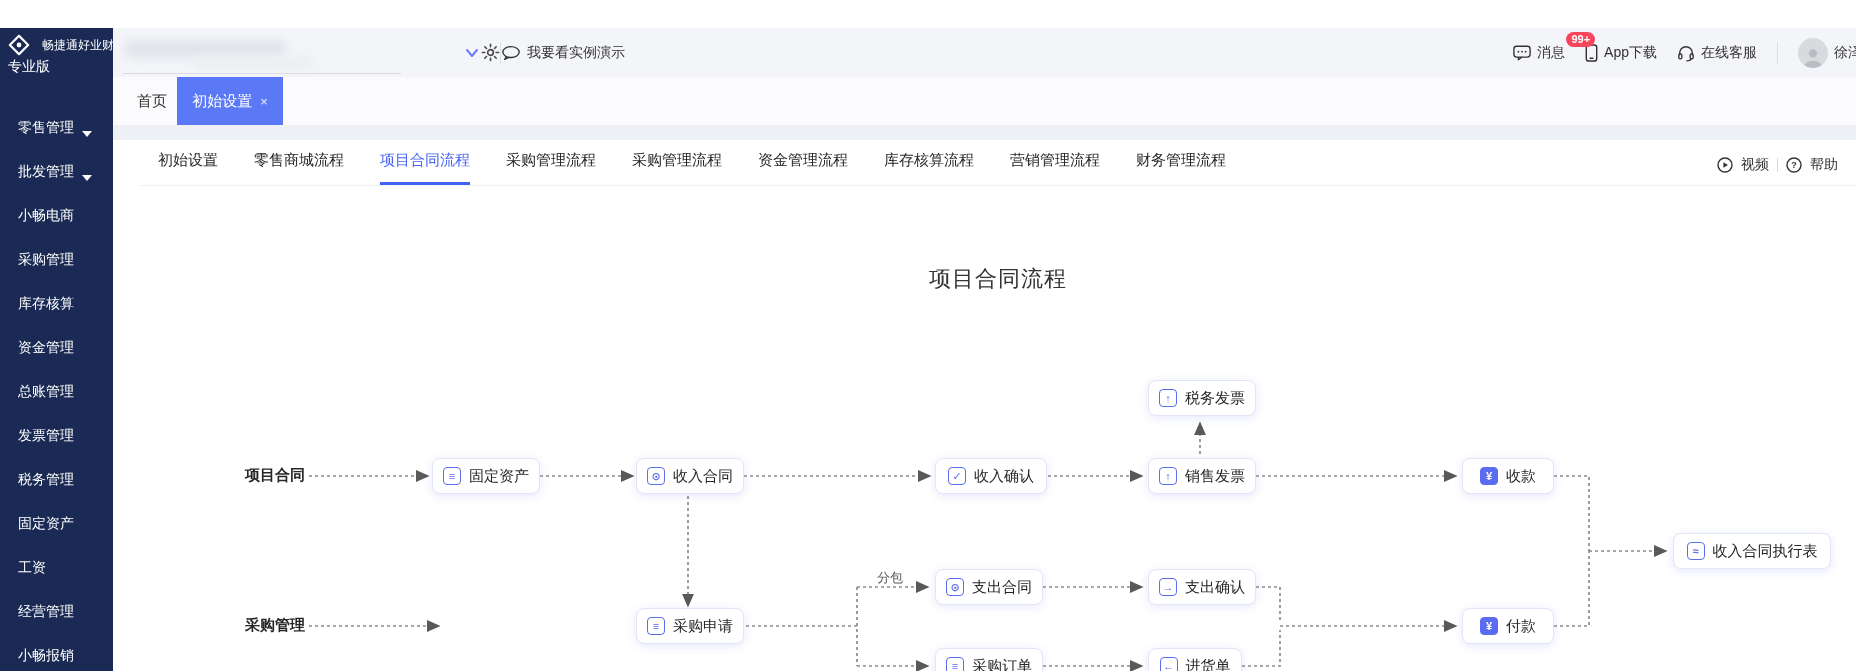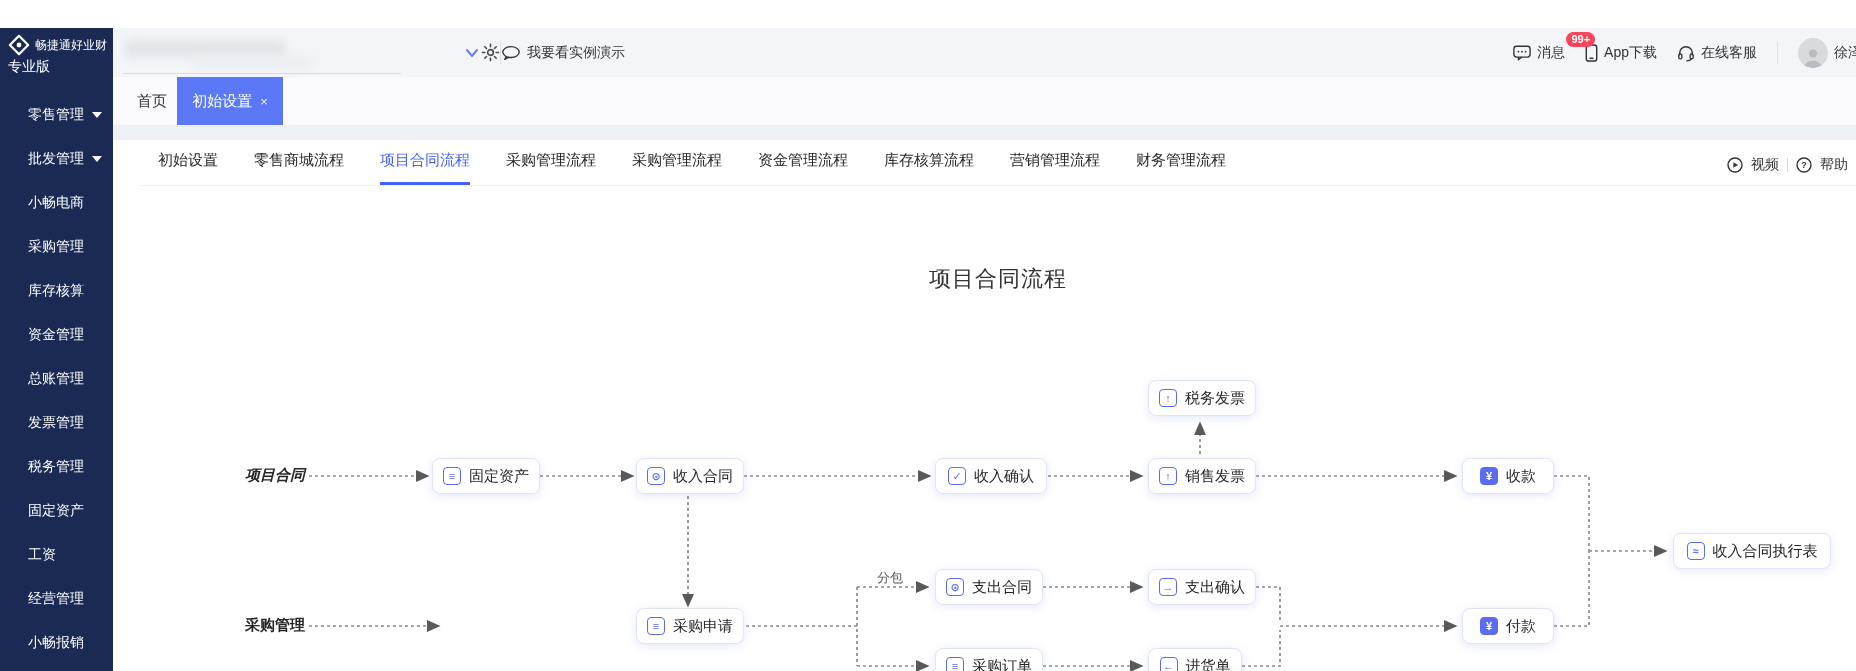--- a/index.html
+++ b/index.html
@@ -5,26 +5,26 @@
   * { margin:0; padding:0; box-sizing:border-box; }
   html,body { width:1856px; height:671px; overflow:hidden; background:#fff;
               font-family:"Liberation Sans","DejaVu Sans",sans-serif; }
   .stage { position:relative; width:1856px; height:671px; }
 
   
   .top-strip { position:absolute; left:0; top:0; width:1856px; height:28px; background:#ffffff; }
 
   
   .logo-block { position:absolute; left:0; top:28px; width:113px; height:49px; background:#1a2a55; color:#fff; z-index:5; }
-  .logo-row { display:flex; align-items:center; gap:5px; padding:6px 0 0 8px; }
+  .logo-row { display:flex; align-items:center; gap:12px; padding:6px 0 0 8px; }
   .logo-mark { width:22px; height:22px; flex:0 0 22px; }
   .logo-title { font-size:12px; white-space:nowrap; letter-spacing:0; }
   .logo-sub { font-size:14px; padding:2px 0 0 8px; }
   .sidebar { position:absolute; left:0; top:77px; width:113px; height:594px; background:#1a2a55; padding-top:16px; z-index:4; }
-  .side-item { position:relative; height:44px; display:flex; align-items:center; padding-left:28px; color:#ffffff; font-size:14px; cursor:pointer; white-space:nowrap; }
+  .side-item { position:relative; height:44px; display:flex; align-items:flex-end; padding-left:18px; color:#ffffff; font-size:14px; cursor:pointer; white-space:nowrap; }
   .side-item .caret { width:0; height:0; border-left:5px solid transparent; border-right:5px solid transparent; border-top:6px solid #ffffff; margin-left:8px; }
 
   
   .header { position:absolute; left:113px; top:28px; width:1743px; height:49px; background:#f4f5f9; }
   .blur-area { position:absolute; left:10px; top:8px; width:278px; height:38px; }
   .blur-blob1 { position:absolute; left:2px; top:4px; width:160px; height:18px; background:#e2e4ea; border-radius:4px; filter:blur(5px); }
   .blur-blob2 { position:absolute; left:70px; top:20px; width:120px; height:14px; background:#eceef2; border-radius:4px; filter:blur(5px); }
   .blur-underline { position:absolute; left:0; bottom:0; width:278px; height:1px; background:#d9dce3; }
   .hdr-ic { display:flex; align-items:center; gap:6px; color:#333; font-size:14px; cursor:pointer; white-space:nowrap; }
   .hdr-left-icons { position:absolute; left:350px; top:0; height:49px; display:flex; align-items:center; }
@@ -41,21 +41,21 @@
   .wtab-close { font-size:13px; cursor:pointer; opacity:.9; }
 
   
   .gutter { position:absolute; left:113px; top:125px; width:1743px; height:15px; background:#edf0f4; }
   .card { position:absolute; left:140px; top:140px; width:1716px; height:531px; background:#ffffff; }
 
   
   .nav-tabs { position:relative; display:flex; align-items:flex-end; gap:36px; padding:16px 0 0 18px; height:46px; border-bottom:1px solid #f0f1f4; }
   .nav-tab { font-size:15px; color:#262626; padding-bottom:12px; cursor:pointer; border-bottom:3px solid transparent; white-space:nowrap; }
   .nav-tab.active { color:#4662f5; border-bottom-color:#4662f5; }
-  .nav-side { position:absolute; right:8px; top:16px; display:flex; align-items:center; gap:8px; font-size:14px; color:#333; }
+  .nav-side { position:absolute; right:18px; top:16px; display:flex; align-items:center; gap:8px; font-size:14px; color:#333; }
   .nav-side .lbl { cursor:pointer; }
   .nav-side .sep { width:1px; height:14px; background:#d9d9d9; }
 
   
   .flow { position:absolute; left:0; top:46px; width:1716px; height:485px; }
   .flow-title { position:absolute; left:0; top:78px; width:1716px; text-align:center; font-size:22px; color:#333; font-weight:500; letter-spacing:1px; }
   .flow svg.wires { position:absolute; left:0; top:0; width:1716px; height:485px; }
   .fnode { position:absolute; height:36px; display:flex; align-items:center; justify-content:center; gap:8px; background:#fff; border:1px solid #e2e4f7; border-radius:8px; box-shadow:0 2px 10px rgba(100,110,240,.16); font-size:15px; color:#262626; cursor:pointer; white-space:nowrap; }
   .node-icon { width:18px; height:18px; flex:0 0 18px; border:1.6px solid #5b6cf0; border-radius:4px; color:#5b6cf0; font-size:11px; font-weight:bold; display:flex; align-items:center; justify-content:center; line-height:1; }
   .node-icon.solid { background:#5b6cf0; color:#fff; }
@@ -314,18 +314,18 @@
           <span>进货单</span>
         </div>
         <div class="fnode" style="left: 1322px; top: 422px; width: 92px;">
           <span class="node-icon solid">¥</span>
           <span>付款</span>
         </div>
         <div class="fnode" style="left: 1533px; top: 347px; width: 158px;">
           <span class="node-icon">≈</span>
           <span>收入合同执行表</span>
         </div>
-        <div class="frow-label" style="left: 105px; top: 280px; font-style: italic;">项目合同</div>
+        <div class="frow-label" style="left: 105px; top: 280px;">项目合同</div>
         <div class="frow-label" style="left: 105px; top: 430px;">采购管理</div>
         <div class="fbranch-label" style="left: 737px; top: 383px;">分包</div>
       </div>
   </div>
 </div>
 
 </body></html>

